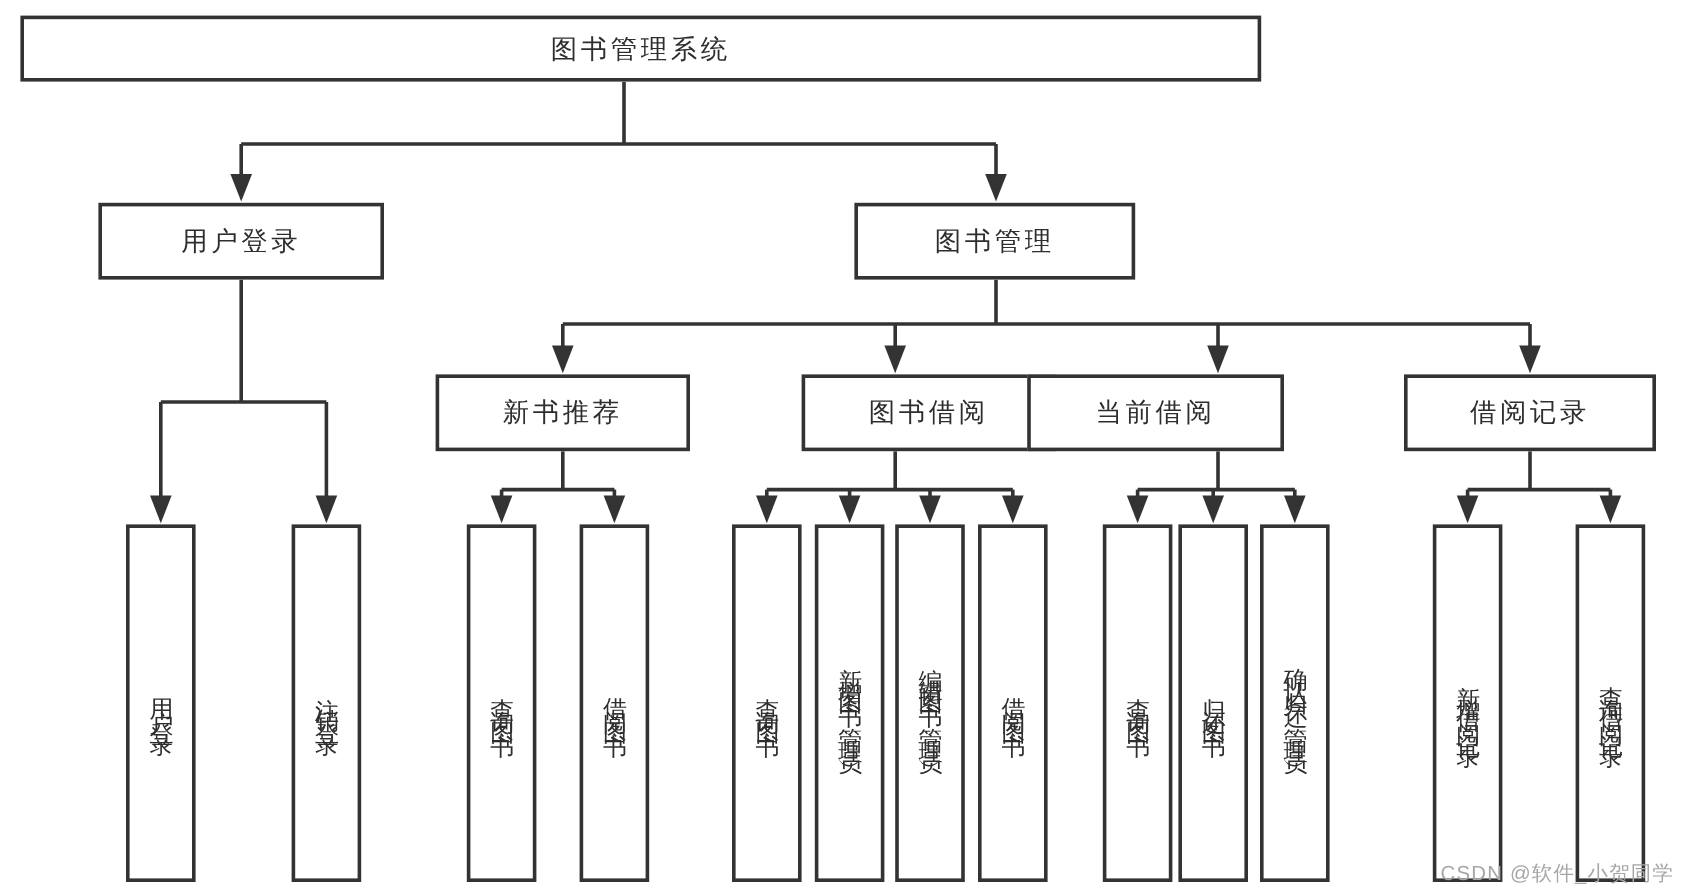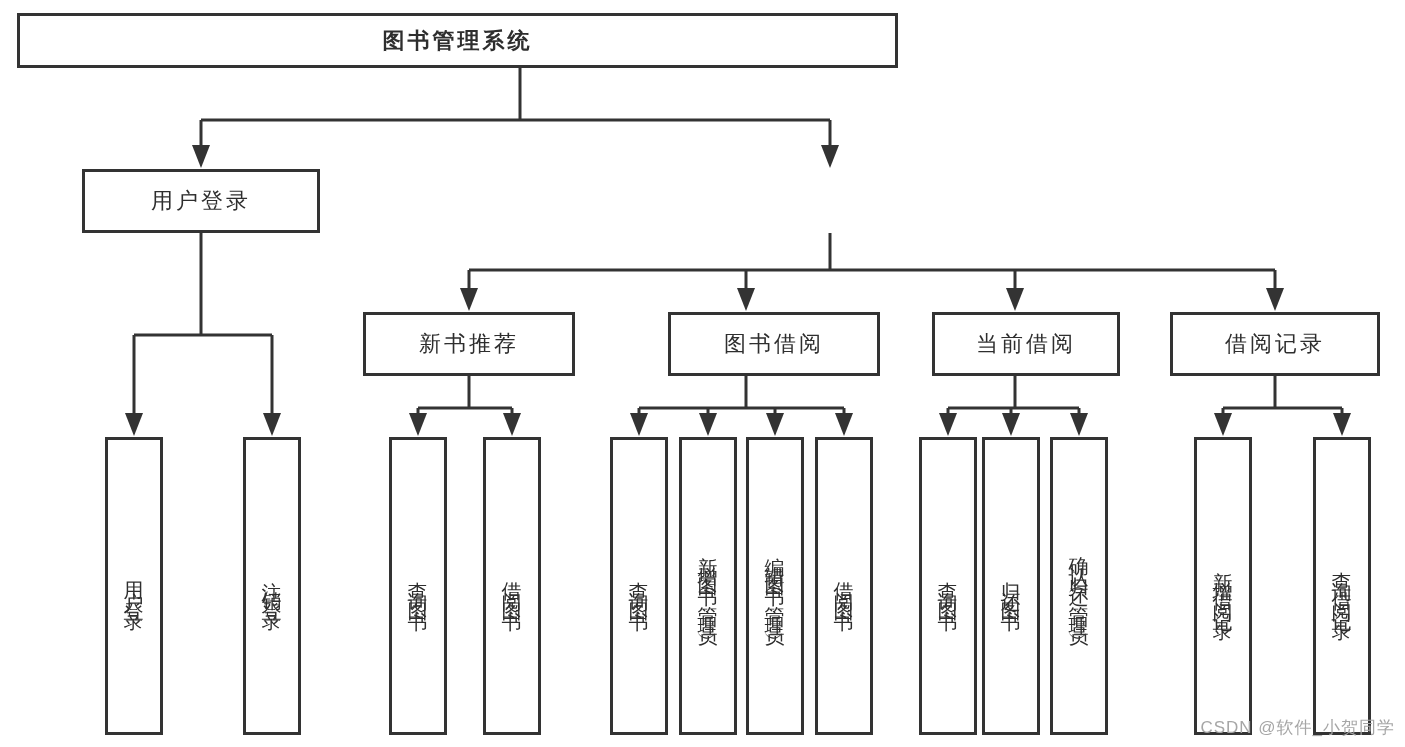--- a/index.html
+++ b/index.html
@@ -128,35 +128,38 @@
     <polygon class="ar" points="1070,413 1088,413 1079,436"></polygon>
 
     <path class="ln" d="M1275 376 V408"></path>
     <path class="ln" d="M1223 408 H1342"></path>
     <path class="ln" d="M1223 408 V415"></path>
     <polygon class="ar" points="1214,413 1232,413 1223,436"></polygon>
     <path class="ln" d="M1342 408 V415"></path>
     <polygon class="ar" points="1333,413 1351,413 1342,436"></polygon>
   </svg>
 
-  <div class="node hnode" style="left:17px; top:13px; width:881px; height:55px;font-weight:bold;">
+  <div class="node hnode" style="left:17px; top:13px; width:1034px; height:55px;">
     <span>图书管理系统</span>
   </div>
 
   <div class="node hnode" style="left:82px; top:169px; width:238px; height:64px;">
     <span>用户登录</span>
   </div>
+  <div class="node hnode" style="left:712px; top:169px; width:234px; height:64px;">
+    <span>图书管理</span>
+  </div>
 
   <div class="node hnode" style="left:363px; top:312px; width:212px; height:64px;align-items:center;">
     <span>新书推荐</span>
   </div>
   <div class="node hnode" style="left:640px; top:312px; width:212px; height:64px;margin-left:28px;">
     <span>图书借阅</span>
   </div>
-  <div class="node hnode" style="left:932px; top:312px; width:188px; height:64px;align-items:center;">
+  <div class="node hnode" style="left:856px; top:312px; width:214px; height:64px;align-items:center;">
     <span>当前借阅</span>
   </div>
   <div class="node hnode" style="left:1170px; top:312px; width:210px; height:64px;">
     <span>借阅记录</span>
   </div>
 
   <div class="node leaf" style="left:105px; top:437px; width:58px; height:298px;">
     <span>用户登录</span>
   </div>
   <div class="node leaf" style="left:243px; top:437px; width:58px; height:298px;">

